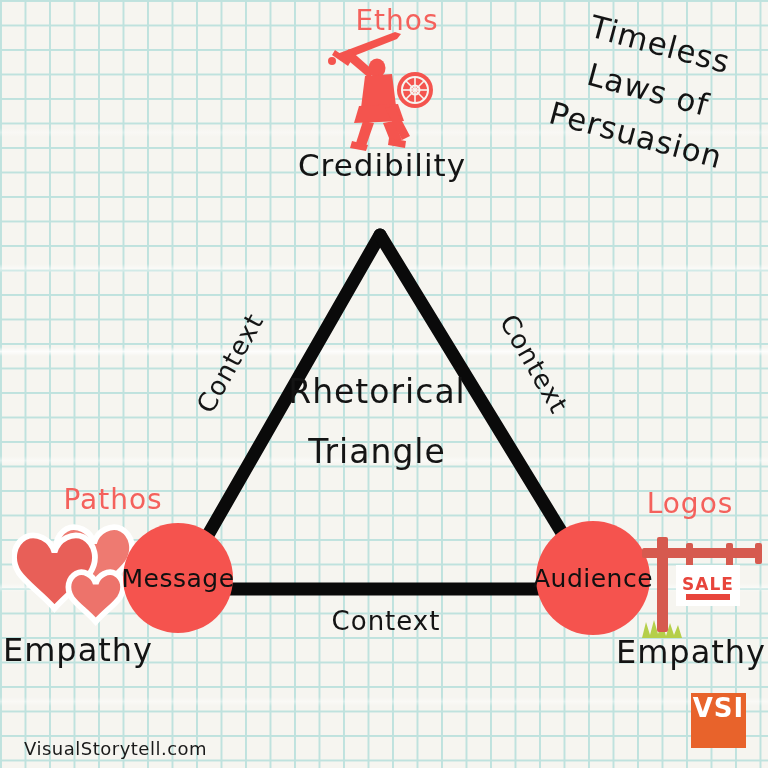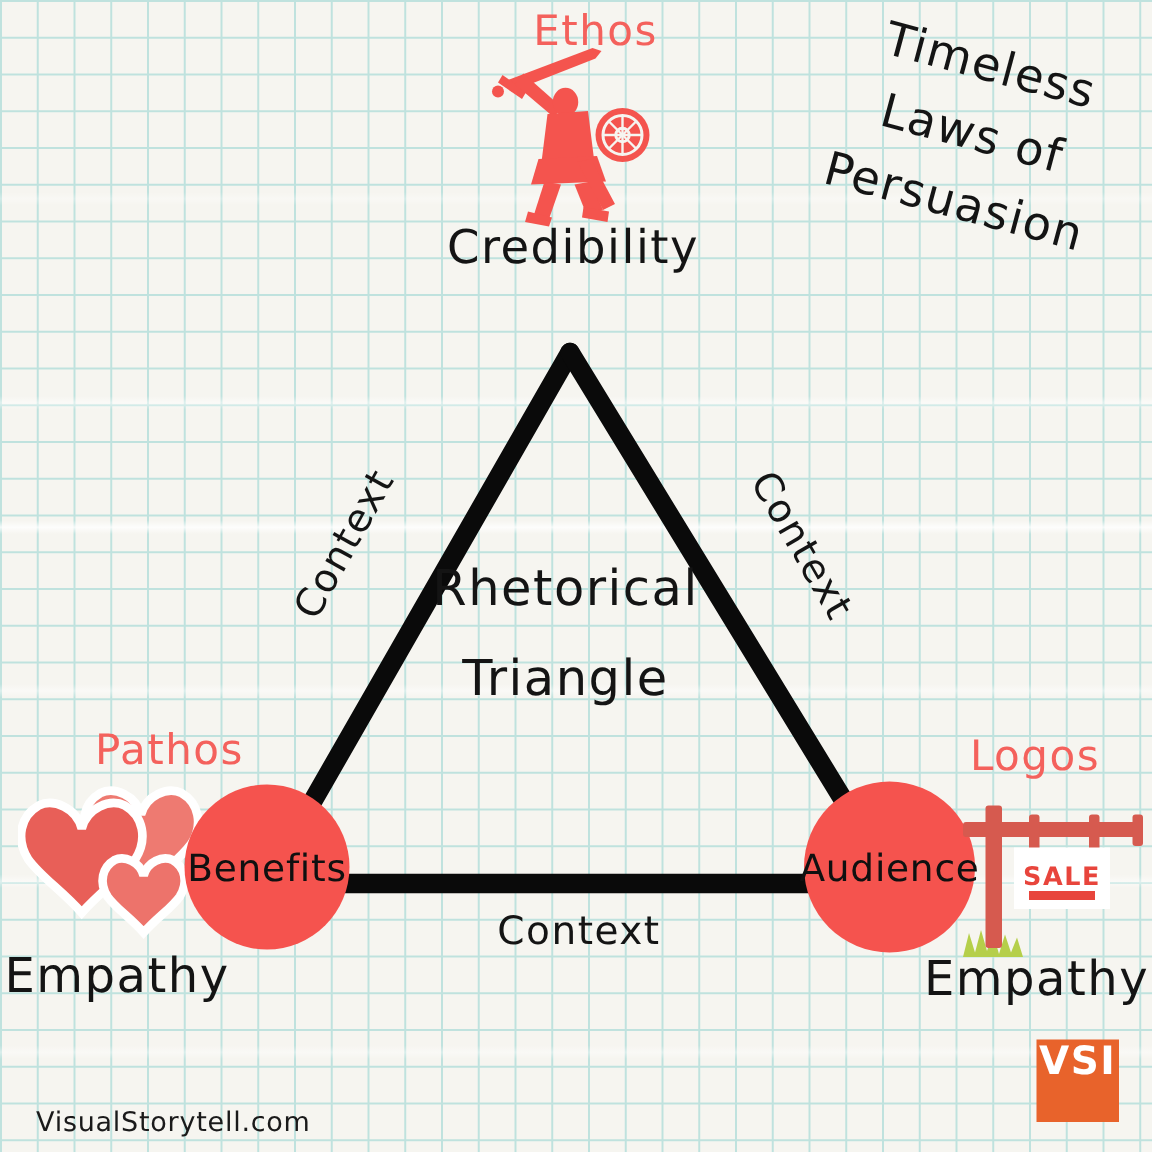--- a/index.html
+++ b/index.html
@@ -116,21 +116,21 @@
   <svg class="abs" style="left:12px;top:522px;" width="126" height="110" viewBox="0 0 126 110">
     <defs>
       <path id="heartPath" d="M25,12 C23,4 14,0 8,3 C1,7 -1,16 4,24 C9,31 17,36 25,45 C33,36 41,31 46,24 C51,16 49,7 42,3 C36,0 27,4 25,12 Z"></path>
     </defs>
     <use href="#heartPath" transform="translate(42,2) scale(1.6)" fill="#ee7a71" stroke="#ffffff" stroke-width="3.6"></use>
     <use href="#heartPath" transform="translate(0,10) scale(1.7)" fill="#e85f58" stroke="#ffffff" stroke-width="3.4"></use>
     <use href="#heartPath" transform="translate(55,48) scale(1.15)" fill="#ed736b" stroke="#ffffff" stroke-width="5"></use>
   </svg>
 
   <div class="node" style="left:123px;top:523px;width:110px;height:110px;">
-    <span>Benefits</span>
+    <span>Message</span>
   </div>
 
   <div class="abs trait centered" style="left:78px;top:631px;font-size:32px;">Empathy</div>
 
   <div class="abs appeal centered" style="left:690px;top:487px;">Logos</div>
 
   <div class="node" style="left:536px;top:521px;width:114px;height:114px;">
     <span>Audience</span>
   </div>
 

